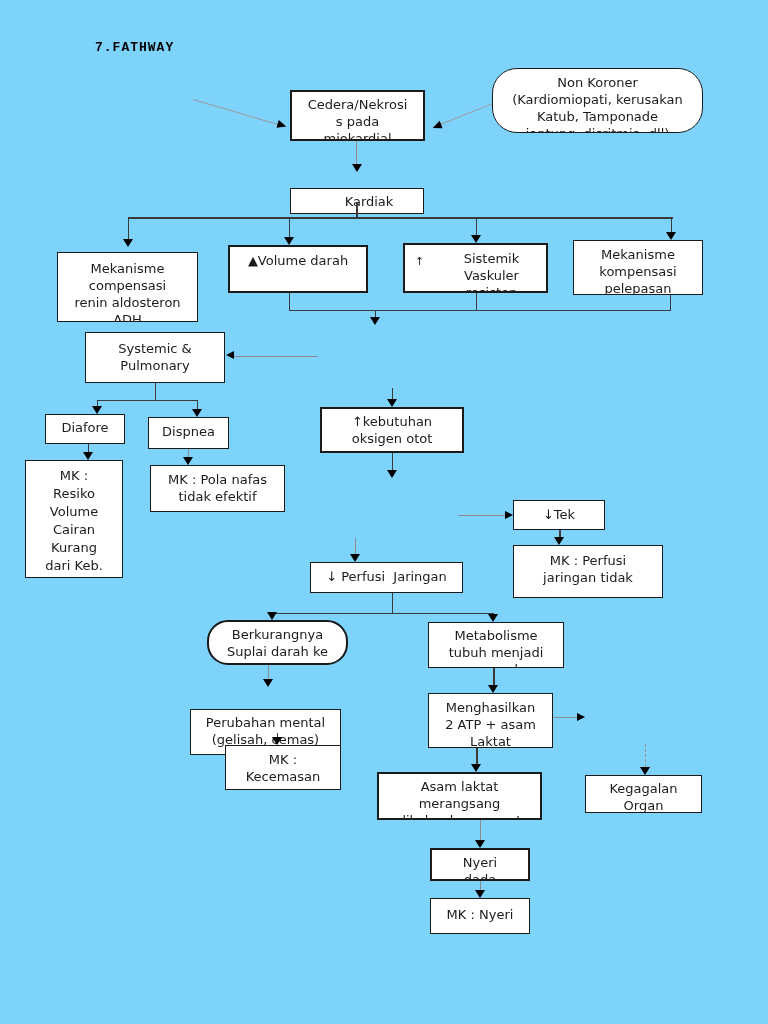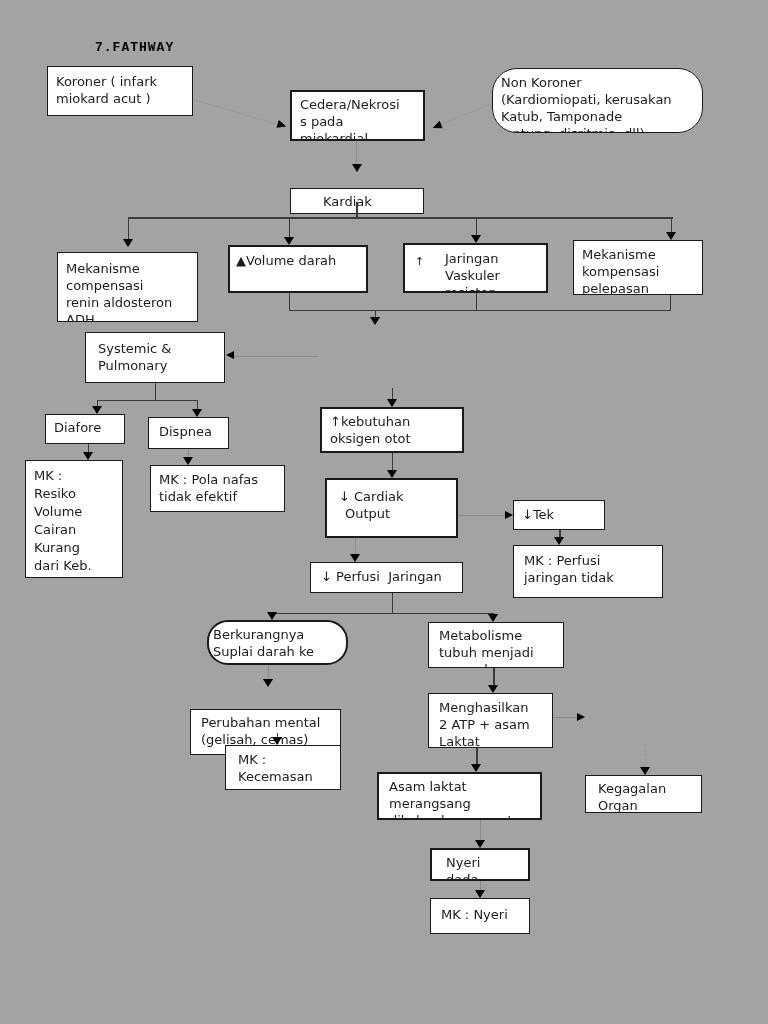--- a/index.html
+++ b/index.html
@@ -1,17 +1,17 @@
 <!DOCTYPE html>
 <html><head>
 <meta charset="utf-8">
 <style>
   html,body{margin:0;padding:0;background:#fff;}
-  #page{position:relative;width:768px;height:1024px;background:#a3a3a3;overflow:hidden;
-        font-family:"DejaVu Sans","Liberation Sans",sans-serif;color:#1c1c1c;}
+  #page{position:relative;width:768px;height:1024px;background:#7dd3fc;overflow:hidden;
+        font-family:"DejaVu Sans","Liberation Sans",sans-serif;color:#1c1c1c;text-align:center;}
   #title{position:absolute;left:95px;top:40px;font-family:"Liberation Mono","DejaVu Sans Mono",monospace;
          font-weight:bold;font-size:13px;letter-spacing:1px;color:#000;}
   .node{position:absolute;background:#fff;border:1.5px solid #1a1a1a;box-sizing:border-box;
         overflow:hidden;font-size:13px;line-height:17px;}
   .node .ln{white-space:pre;}
   .vline{position:absolute;width:1.4px;background:#8c8c8c;}
   .hline{position:absolute;height:1.4px;background:#8c8c8c;}
   .dark{background:#3a3a3a;}
   .dashv{position:absolute;width:0;border-left:1.6px dashed #979797;background:none;}
   .dline{position:absolute;height:1.4px;background:#9a9a9a;transform-origin:0 50%;}
@@ -57,24 +57,20 @@
   #n-kegagalan{left:585px;top:775px;width:117px;height:38px;padding:4px 12px;}
   #n-nyeri-dada{left:430px;top:848px;width:100px;height:33px;padding:4px 14px;border-width:2px;}
   #n-mk-nyeri{left:430px;top:898px;width:100px;height:36px;padding:7px 10px;}
 </style>
 </head>
 <body>
 
 <div id="page">
   <div id="title">7.FATHWAY</div>
 
-  <div class="node" id="n-koroner">
-      <div class="ln l0">Koroner ( infark</div>
-      <div class="ln l1">miokard acut )</div>
-    </div>
   <div class="node" id="n-cedera">
       <div class="ln l0">Cedera/Nekrosi</div>
       <div class="ln l1">s pada</div>
       <div class="ln l2">miokardial</div>
     </div>
   <div class="node" id="n-nonkoroner">
       <div class="ln l0">Non Koroner</div>
       <div class="ln l1">(Kardiomiopati, kerusakan</div>
       <div class="ln l2">Katub, Tamponade</div>
       <div class="ln l3">jantung, disritmia, dll)</div>
@@ -87,21 +83,21 @@
       <div class="ln l0">Mekanisme</div>
       <div class="ln l1">compensasi</div>
       <div class="ln l2">renin aldosteron</div>
       <div class="ln l3">ADH</div>
     </div>
   <div class="node" id="n-volume-darah">
       <div class="ln l0">▲Volume darah</div>
     </div>
   <div class="node" id="n-sistemik">
     <span class="glyph">↑</span>
-    <span><div class="ln l0">Jaringan</div><div class="ln l1">Vaskuler</div><div class="ln l2">resisten</div></span>
+    <span><div class="ln l0">Sistemik</div><div class="ln l1">Vaskuler</div><div class="ln l2">resisten</div></span>
   </div>
   <div class="node" id="n-mek-kompensasi">
       <div class="ln l0">Mekanisme</div>
       <div class="ln l1">kompensasi</div>
       <div class="ln l2">pelepasan</div>
     </div>
   <div class="node" id="n-systemic">
       <div class="ln l0">Systemic &amp;</div>
       <div class="ln l1">Pulmonary</div>
     </div>
@@ -119,24 +115,20 @@
       <div class="ln l4">Kurang</div>
       <div class="ln l5">dari Keb.</div>
     </div>
   <div class="node" id="n-mk-pola">
       <div class="ln l0">MK : Pola nafas</div>
       <div class="ln l1">tidak efektif</div>
     </div>
   <div class="node" id="n-kebutuhan">
       <div class="ln l0">↑kebutuhan</div>
       <div class="ln l1">oksigen otot</div>
-    </div>
-  <div class="node" id="n-cardiak-output">
-      <div class="ln l0">↓ Cardiak</div>
-      <div class="ln l1">Output</div>
     </div>
   <div class="node" id="n-tek">
       <div class="ln l0">↓Tek</div>
     </div>
   <div class="node" id="n-mk-perfusi">
       <div class="ln l0">MK : Perfusi</div>
       <div class="ln l1">jaringan tidak</div>
     </div>
   <div class="node" id="n-perfusi-jaringan">
       <div class="ln l0">↓ Perfusi  Jaringan</div>

